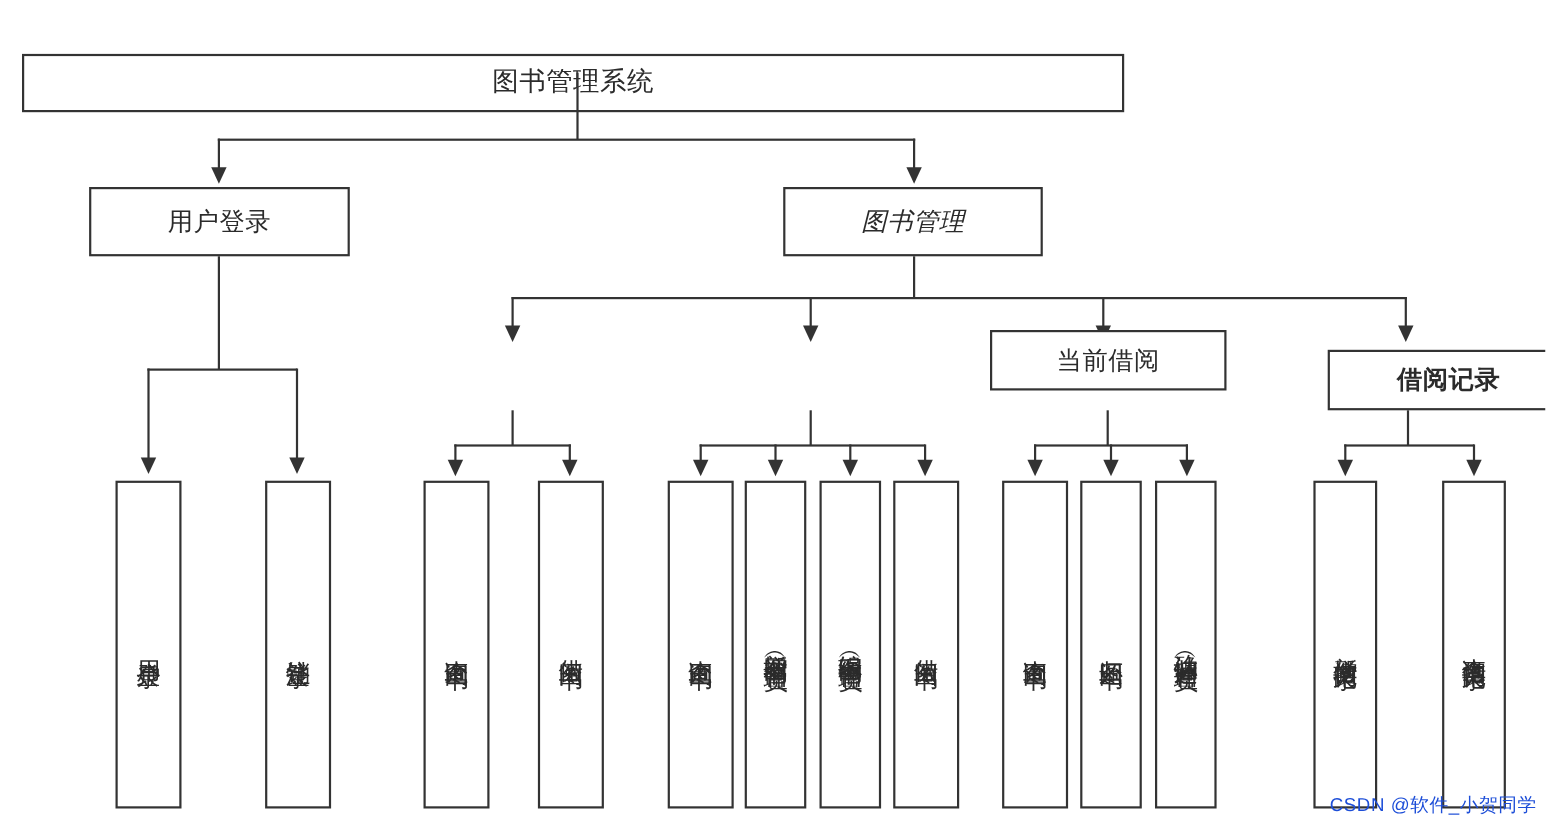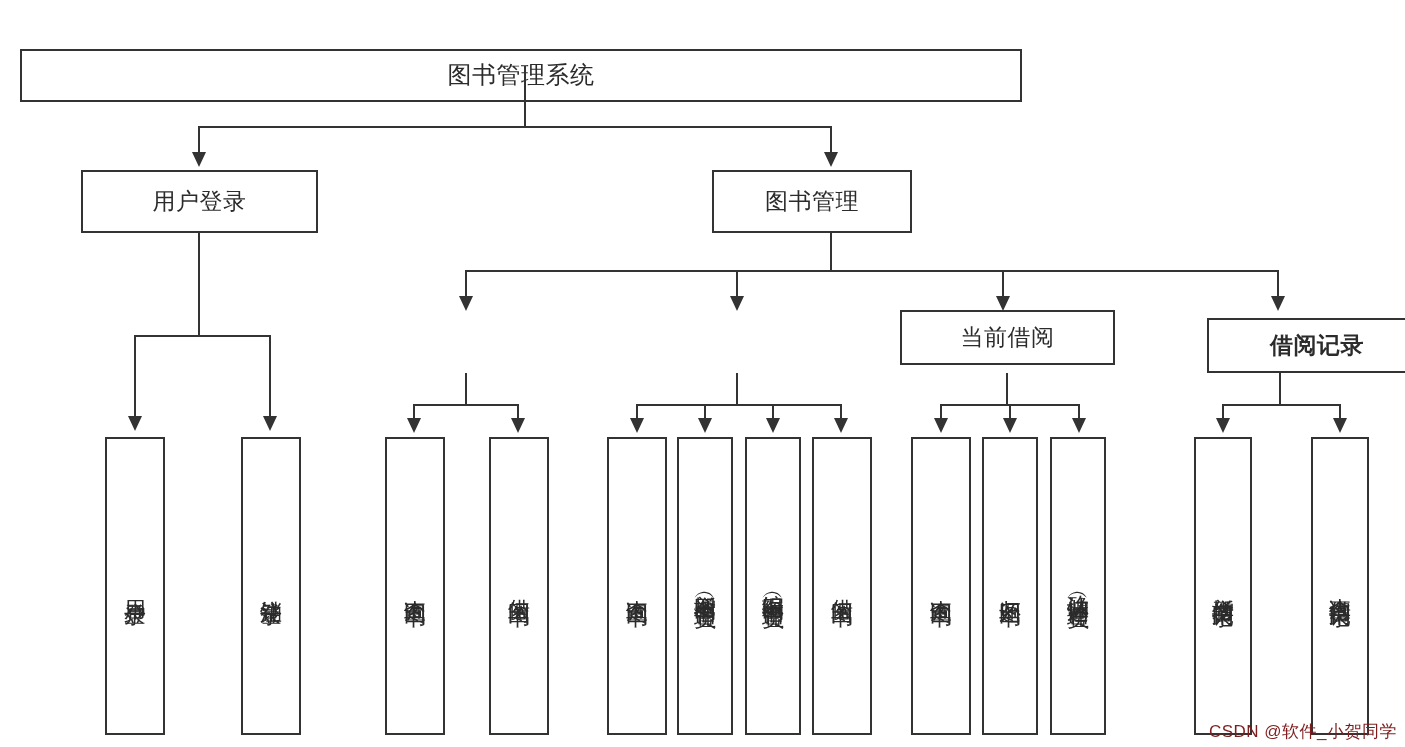--- a/index.html
+++ b/index.html
@@ -68,21 +68,21 @@
     border-left: 7px solid transparent;
     border-right: 7px solid transparent;
     border-top: 15px solid #333333;
   }
   
   #watermark {
     position: absolute;
     right: 8px;
     bottom: 4px;
     font-size: 17px;
-    color: #7f1d1d;
+    color: #1d4ed8;
     letter-spacing: 0.5px;
     white-space: nowrap;
   }
 </style>
 </head>
 <body>
 
 <div id="canvas">
 
   <div class="node root horizontal" style="left:20px; top:13px; width:1002px; height:53px;margin-top:36px;">
@@ -94,21 +94,21 @@
   <div class="hline" style="left:198px; top:126px; width:634px; height:2px;"></div>
 
   <div class="vline" style="left:198px; top:126px; width:2px; height:28px;"></div>
   <div class="arrow" style="left:192px; top:152px;"></div>
   <div class="vline" style="left:830px; top:126px; width:2px; height:28px;"></div>
   <div class="arrow" style="left:824px; top:152px;"></div>
 
   <div class="node horizontal" style="left:81px; top:170px; width:237px; height:63px;">
     <span class="node-label">用户登录</span>
   </div>
-  <div class="node horizontal" style="left:712px; top:170px; width:200px; height:63px;">
+  <div class="node horizontal" style="left:712px; top:170px; width:236px; height:63px;font-style:italic;">
     <span class="node-label">图书管理</span>
   </div>
 
   <div class="vline" style="left:198px; top:233px; width:2px; height:103px;"></div>
   <div class="hline" style="left:134px; top:335px; width:136px; height:2px;"></div>
   <div class="vline" style="left:134px; top:335px; width:2px; height:83px;"></div>
   <div class="arrow" style="left:128px; top:416px;"></div>
   <div class="vline" style="left:269px; top:335px; width:2px; height:83px;"></div>
   <div class="arrow" style="left:263px; top:416px;"></div>
 
@@ -116,21 +116,21 @@
   <div class="hline" style="left:465px; top:270px; width:814px; height:2px;"></div>
   <div class="vline" style="left:465px; top:270px; width:2px; height:28px;"></div>
   <div class="arrow" style="left:459px; top:296px;"></div>
   <div class="vline" style="left:736px; top:270px; width:2px; height:28px;"></div>
   <div class="arrow" style="left:730px; top:296px;"></div>
   <div class="vline" style="left:1002px; top:270px; width:2px; height:28px;"></div>
   <div class="arrow" style="left:996px; top:296px;"></div>
   <div class="vline" style="left:1277px; top:270px; width:2px; height:28px;"></div>
   <div class="arrow" style="left:1271px; top:296px;"></div>
 
-  <div class="node horizontal" style="left:900px; top:310px; width:215px; height:55px;">
+  <div class="node horizontal" style="left:900px; top:300px; width:215px; height:55px;">
     <span class="node-label">当前借阅</span>
   </div>
   <div class="node horizontal" style="left:1207px; top:318px; width:220px; height:55px;font-weight:bold;">
     <span class="node-label">借阅记录</span>
   </div>
 
   <div class="vline" style="left:465px; top:373px; width:2px; height:32px;"></div>
   <div class="hline" style="left:413px; top:404px; width:106px; height:2px;"></div>
   <div class="vline" style="left:413px; top:404px; width:2px; height:16px;"></div>
   <div class="arrow" style="left:407px; top:418px;"></div>

